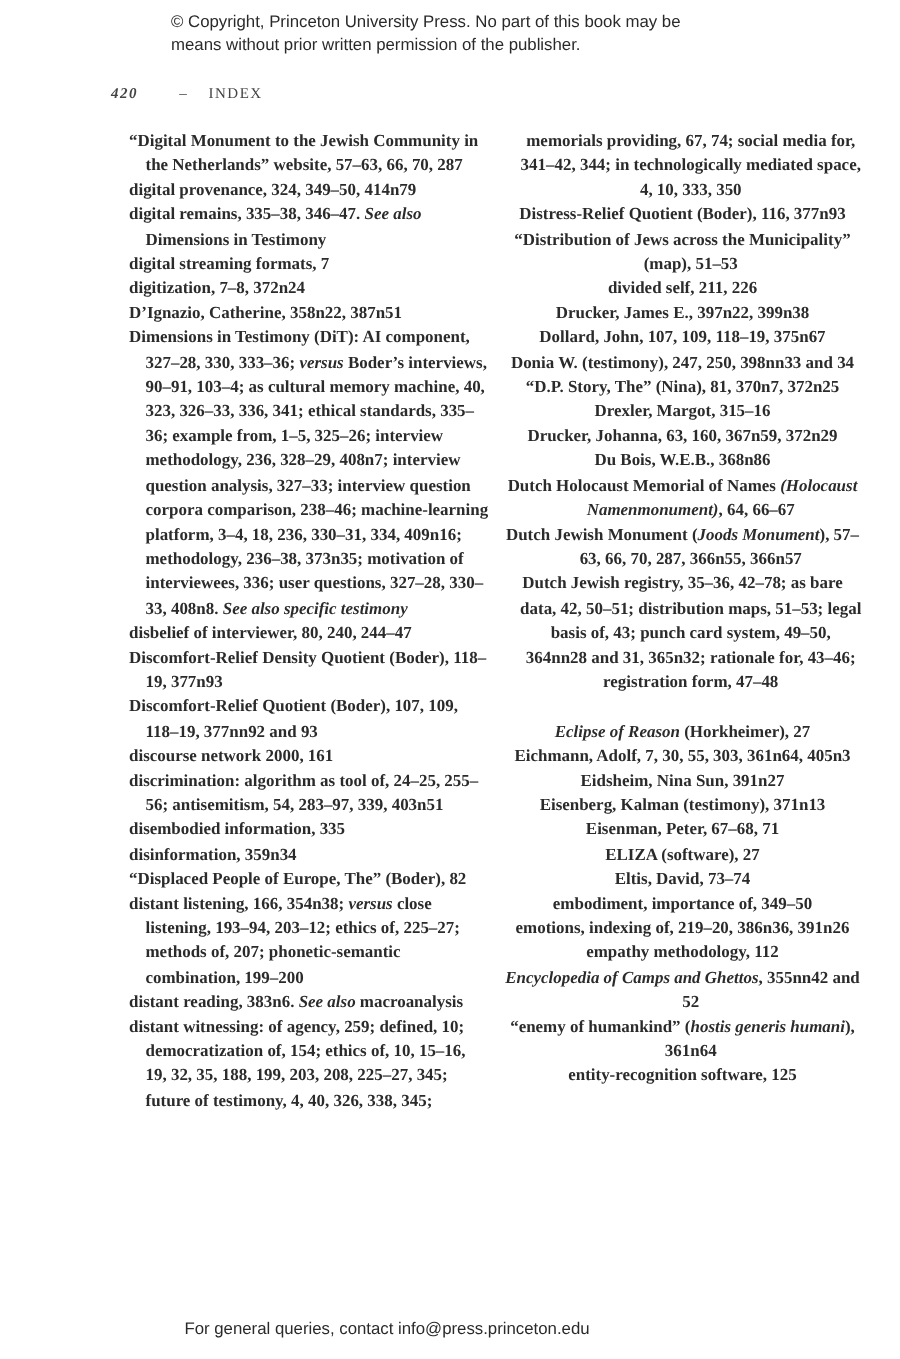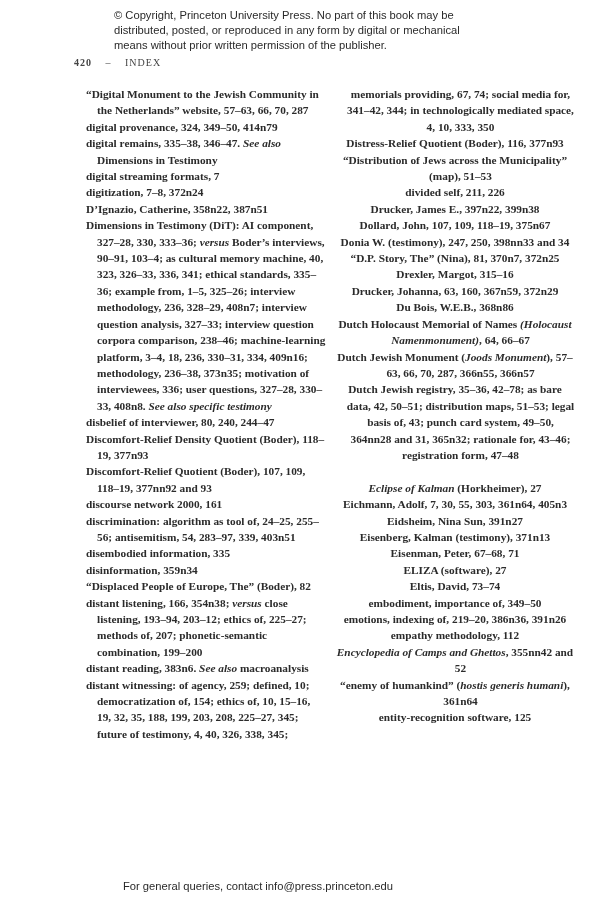--- a/index.html
+++ b/index.html
@@ -7,21 +7,21 @@
   .copyright {
     position: absolute; left: 114px; top: 8px; width: 420px;
     font-family: "Liberation Sans", sans-serif; font-size: 11.2px; line-height: 15px;
     color: #2a2a2a;
   }
   .running-head {
     position: absolute; left: 74px; top: 57px;
     font-family: "Liberation Serif", serif; font-size: 10px; letter-spacing: 1px;
     color: #444;
   }
-  .running-head .pg { font-weight: bold; margin-right: 10px; }
+  .running-head .pg { font-weight: bold; margin-right: 24px; font-style: italic; }
   .running-head .dash { margin-right: 10px; }
   .col {
     position: absolute; top: 86px; width: 240px;
     font-family: "Liberation Serif", serif; font-size: 11.3px; line-height: 16.4px;
     color: #2b2b2b;
     font-weight: bold;
   }
   .col.left { left: 86px; }
   .col.right { left: 335px; text-align: center; }
   .entry { padding-left: 11px; text-indent: -11px; }
@@ -31,21 +31,20 @@
   .footer {
     position: absolute; left: 0; width: 516px; top: 880px; text-align: center;
     font-family: "Liberation Sans", sans-serif; font-size: 11.2px; color: #2a2a2a;
   }
 </style>
 </head>
 <body>
 
 <div class="copyright">
   <div>© Copyright, Princeton University Press. No part of this book may be</div>
-  <div>distributed, posted, or reproduced in any form by digital or mechanical</div>
   <div>means without prior written permission of the publisher.</div>
 </div>
 
 <div class="running-head">
   <span class="pg">420</span>
   <span class="dash">–</span>
   <span>INDEX</span>
 </div>
 
 <div class="col left" id="left-col">
@@ -77,21 +76,21 @@
     <div class="entry">Dollard, John, 107, 109, 118–19, 375n67</div>
     <div class="entry">Donia W. (testimony), 247, 250, 398nn33 and 34</div>
     <div class="entry">“D.P. Story, The” (Nina), 81, 370n7, 372n25</div>
     <div class="entry">Drexler, Margot, 315–16</div>
     <div class="entry">Drucker, Johanna, 63, 160, 367n59, 372n29</div>
     <div class="entry">Du Bois, W.E.B., 368n86</div>
     <div class="entry">Dutch Holocaust Memorial of Names <i>(Holocaust Namenmonument)</i>, 64, 66–67</div>
     <div class="entry">Dutch Jewish Monument (<i>Joods Monument</i>), 57–63, 66, 70, 287, 366n55, 366n57</div>
     <div class="entry">Dutch Jewish registry, 35–36, 42–78; as bare data, 42, 50–51; distribution maps, 51–53; legal basis of, 43; punch card system, 49–50, 364nn28 and 31, 365n32; rationale for, 43–46; registration form, 47–48</div>
     <div class="gap"></div>
-    <div class="entry"><i>Eclipse of Kalman</i> (Horkheimer), 27</div>
+    <div class="entry"><i>Eclipse of Reason</i> (Horkheimer), 27</div>
     <div class="entry">Eichmann, Adolf, 7, 30, 55, 303, 361n64, 405n3</div>
     <div class="entry">Eidsheim, Nina Sun, 391n27</div>
     <div class="entry">Eisenberg, Kalman (testimony), 371n13</div>
     <div class="entry">Eisenman, Peter, 67–68, 71</div>
     <div class="entry">ELIZA (software), 27</div>
     <div class="entry">Eltis, David, 73–74</div>
     <div class="entry">embodiment, importance of, 349–50</div>
     <div class="entry">emotions, indexing of, 219–20, 386n36, 391n26</div>
     <div class="entry">empathy methodology, 112</div>
     <div class="entry"><i>Encyclopedia of Camps and Ghettos</i>, 355nn42 and 52</div>

